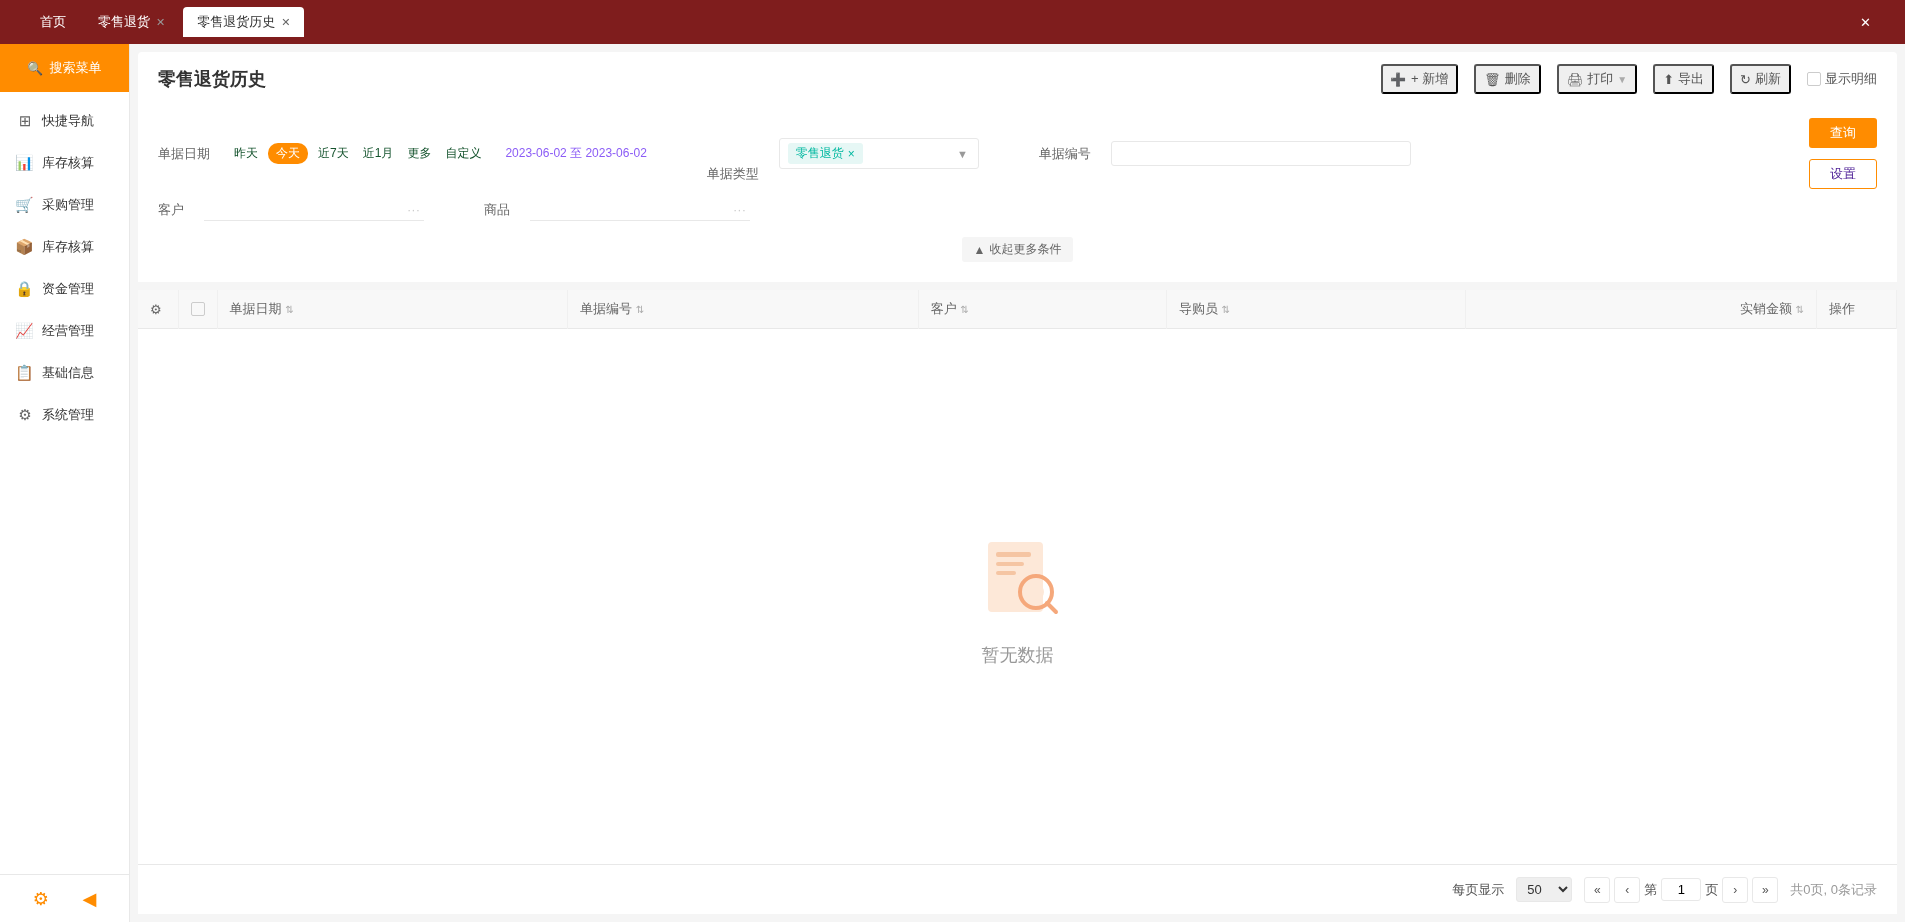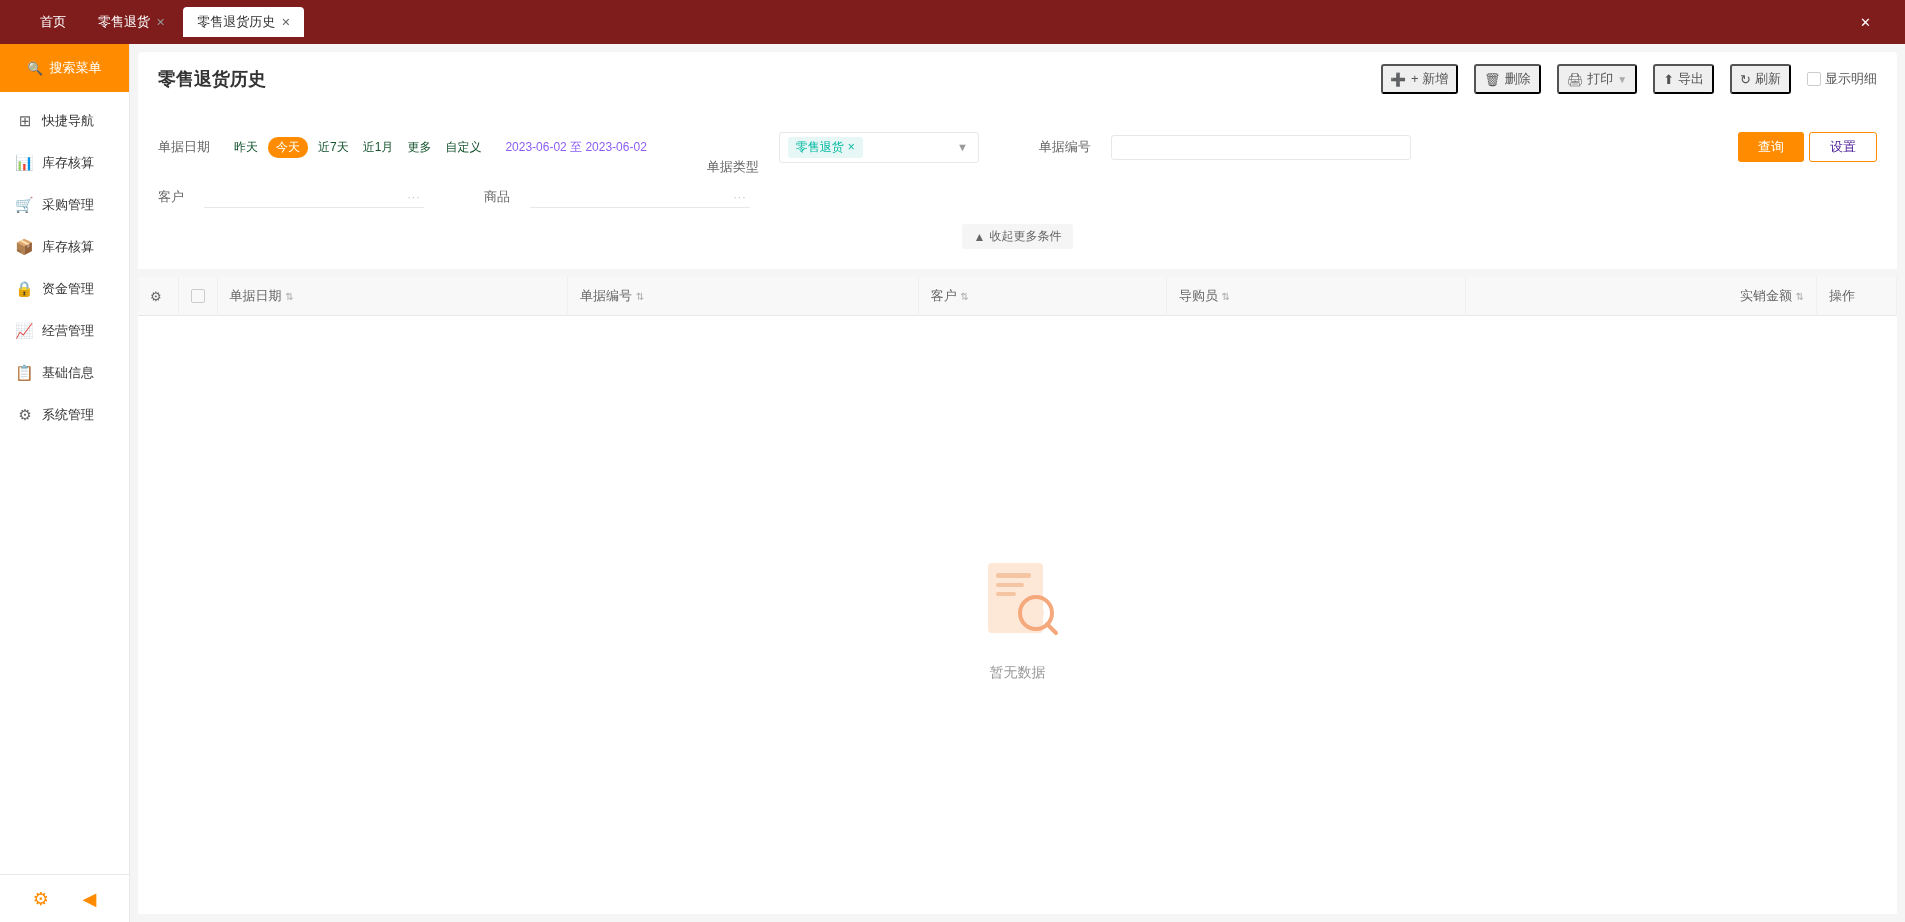--- a/index.html
+++ b/index.html
@@ -298,21 +298,21 @@
       align-items: center;
       justify-content: center;
       padding: 60px 0;
     }
     .empty-icon {
       width: 100px;
       height: 100px;
       margin-bottom: 16px;
     }
     .empty-text {
-      font-size: 14px;
+      font-size: 18px;
       color: #999;
     }
 
     
     .pagination {
       height: 50px;
       background: #fff;
       border-top: 1px solid #e8e8e8;
       display: flex;
       align-items: center;
@@ -503,21 +503,21 @@
                 <span>零售退货</span>
                 <span class="remove">×</span>
               </div>
               <span style="flex:1;"></span>
               <span class="chevron">▼</span>
             </div>
 
             <span class="filter-label" style="margin-left:40px;">单据编号</span>
             <input class="filter-input" type="text" style="flex: 1 1 0%; max-width: 300px;">
 
-            <div style="display:flex;flex-direction:row;gap:5px;margin-left:auto;">
+            <div style="display:flex;flex-direction:column;gap:11px;margin-left:auto;">
               <button class="btn-query">查询</button>
               <button class="btn-setting">设置</button>
             </div>
           </div>
 
           <div class="filter-row">
             <span class="filter-label">客户</span>
             <div style="display:flex;align-items:center;border-bottom:1px solid #e8e8e8;min-width:220px;padding:3px 4px;">
               <input style="border: none; outline: none; font-size: 13px; color: rgb(153, 153, 153); width: 100%;" type="text">
               <span style="color:#ccc;font-size:13px;">···</span>
@@ -585,15 +585,33 @@
             <rect x="28" y="35" width="28" height="4" rx="2" fill="#f5c5a3"></rect>
             <rect x="28" y="44" width="20" height="4" rx="2" fill="#f5c5a3"></rect>
             <circle cx="68" cy="65" r="16" fill="none" stroke="#f5a87b" stroke-width="4"></circle>
             <line x1="79" y1="76" x2="88" y2="85" stroke="#f5a87b" stroke-width="4" stroke-linecap="round"></line>
             <circle cx="68" cy="65" r="8" fill="#fde8d8"></circle>
           </svg>
           <span class="empty-text">暂无数据</span>
         </div>
       </div>
 
+      <div class="pagination">
+        <span>每页显示</span>
+        <select class="page-size-select">
+          <option>50</option>
+          <option>100</option>
+          <option>200</option>
+        </select>
+        <div class="page-nav">
+          <div class="page-nav-btn">«</div>
+          <div class="page-nav-btn">‹</div>
+          <span>第</span>
+          <input class="page-input" type="text" value="1" style="">
+          <span>页</span>
+          <div class="page-nav-btn">›</div>
+          <div class="page-nav-btn">»</div>
+        </div>
+        <span class="page-info">共0页, 0条记录</span>
+      </div>
     </div>
   </div>
 </div>
 
 </body></html>

